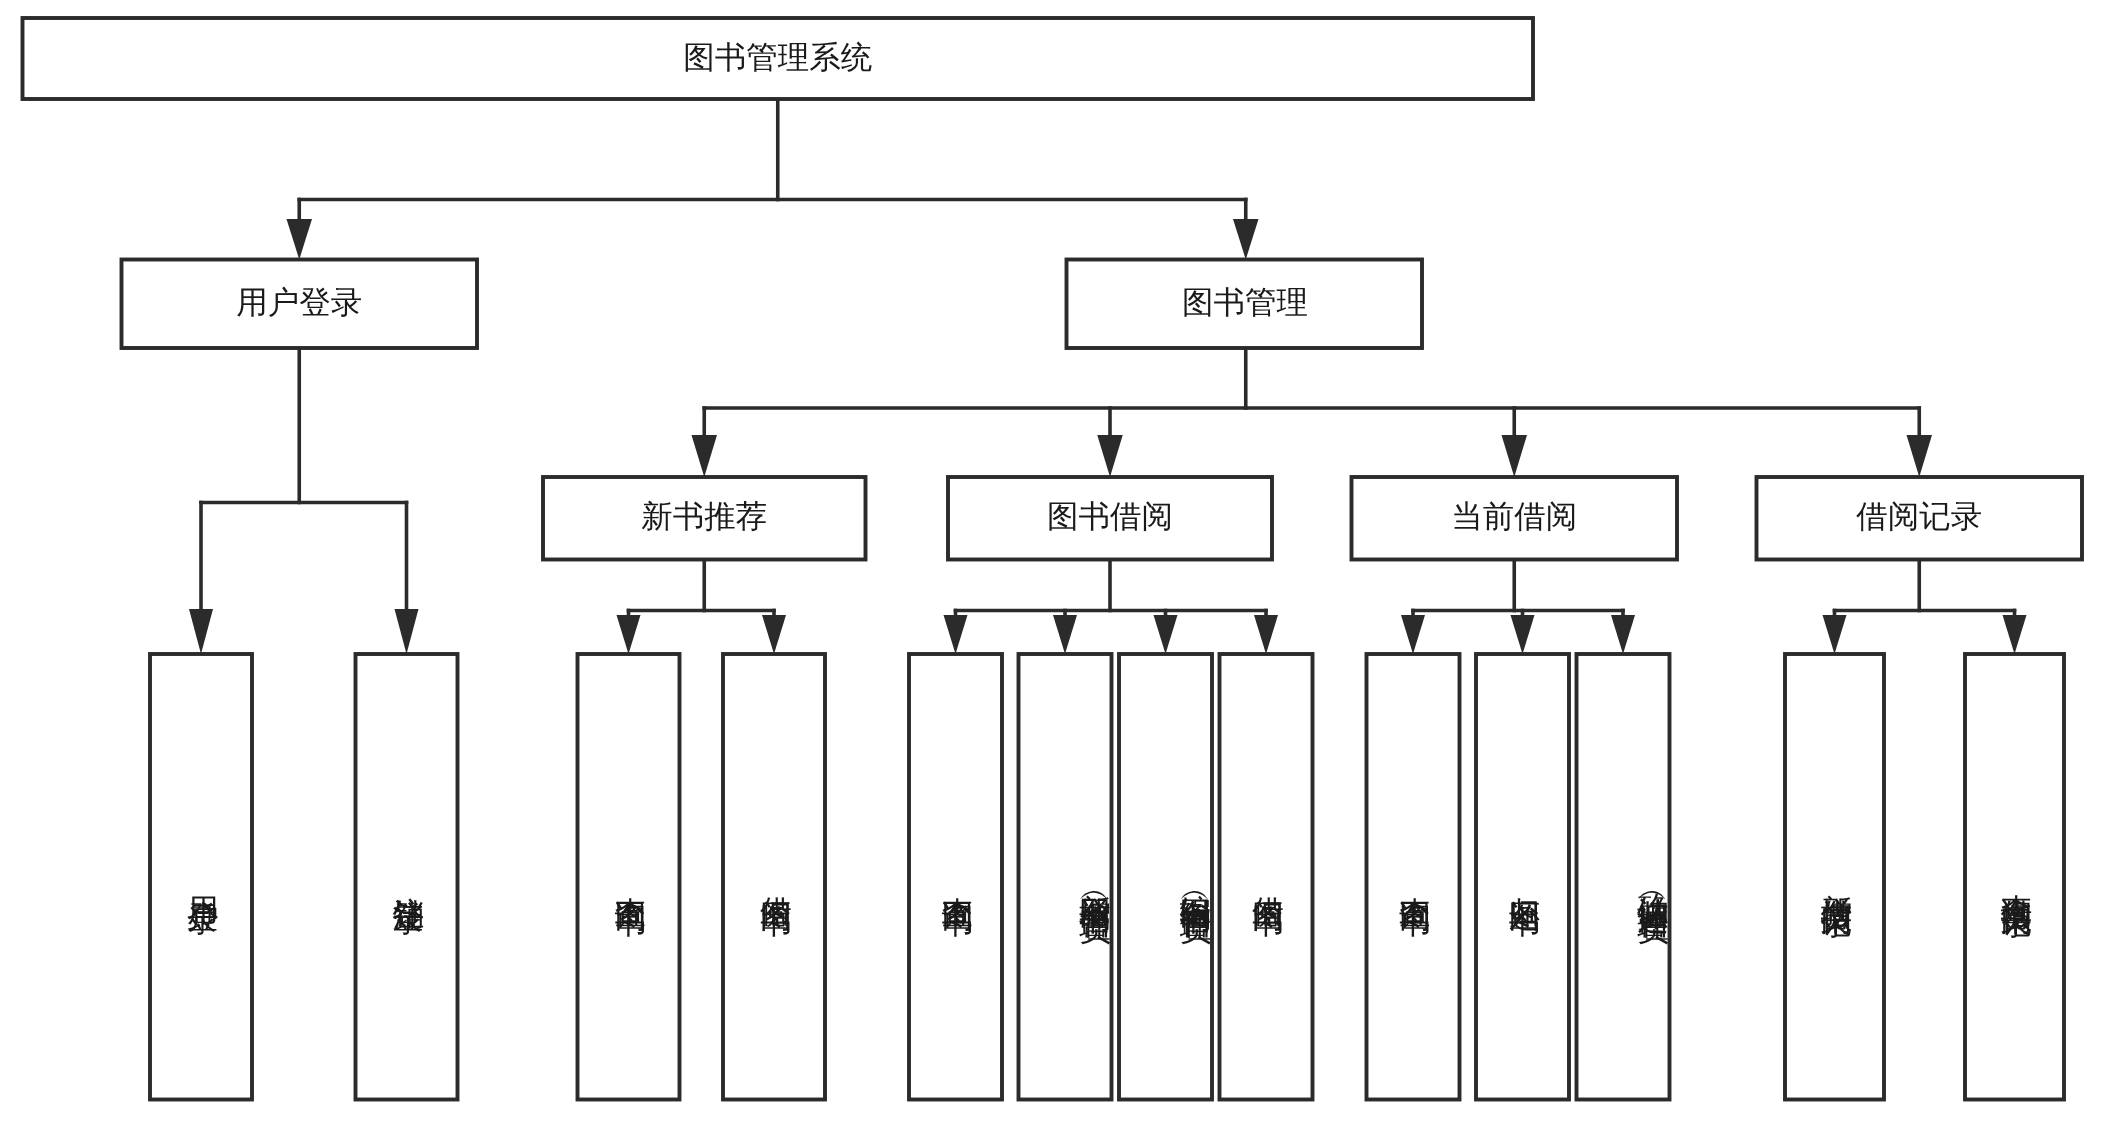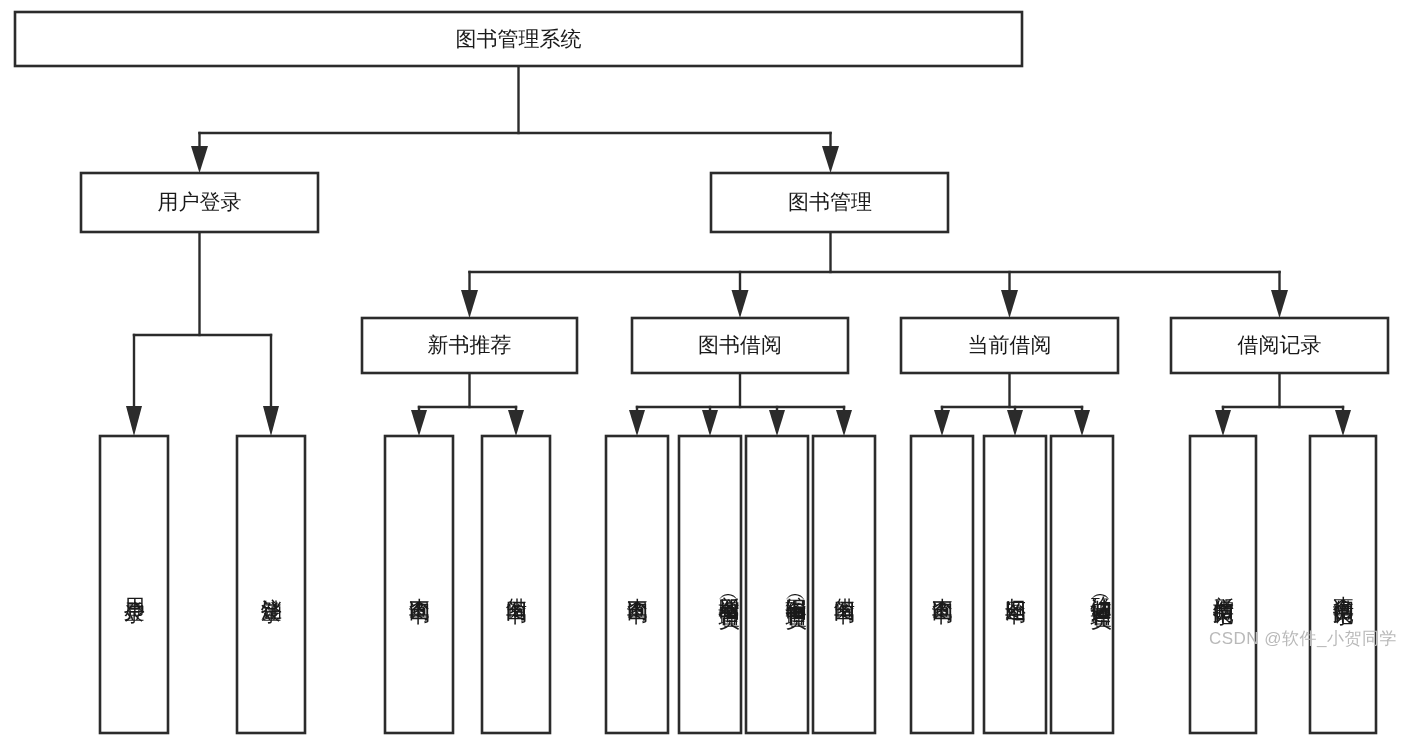--- a/index.html
+++ b/index.html
@@ -192,14 +192,13 @@
   <div class="node-label-v" style="left:606px;top:436px;width:62px;height:297px;">查询图书</div>
   <div class="node-label-v" style="left:679px;top:436px;width:62px;height:297px;align-items:flex-start;padding-top:6px;box-sizing:border-box;">新增图书（管理员）</div>
   <div class="node-label-v" style="left:746px;top:436px;width:62px;height:297px;align-items:flex-start;padding-top:6px;box-sizing:border-box;">编辑图书（管理员）</div>
   <div class="node-label-v" style="left:813px;top:436px;width:62px;height:297px;">借阅图书</div>
   <div class="node-label-v" style="left:911px;top:436px;width:62px;height:297px;">查询图书</div>
   <div class="node-label-v" style="left:984px;top:436px;width:62px;height:297px;">归还图书</div>
   <div class="node-label-v" style="left:1051px;top:436px;width:62px;height:297px;align-items:flex-start;padding-top:6px;box-sizing:border-box;">确认归还（管理员）</div>
   <div class="node-label-v" style="left:1190px;top:436px;width:66px;height:297px;">新增借阅记录</div>
   <div class="node-label-v" style="left:1310px;top:436px;width:66px;height:297px;">查询借阅记录</div>
 
-  <div id="watermark">CSDN @软件_小贺同学</div>
 </div>
 
 </body></html>

